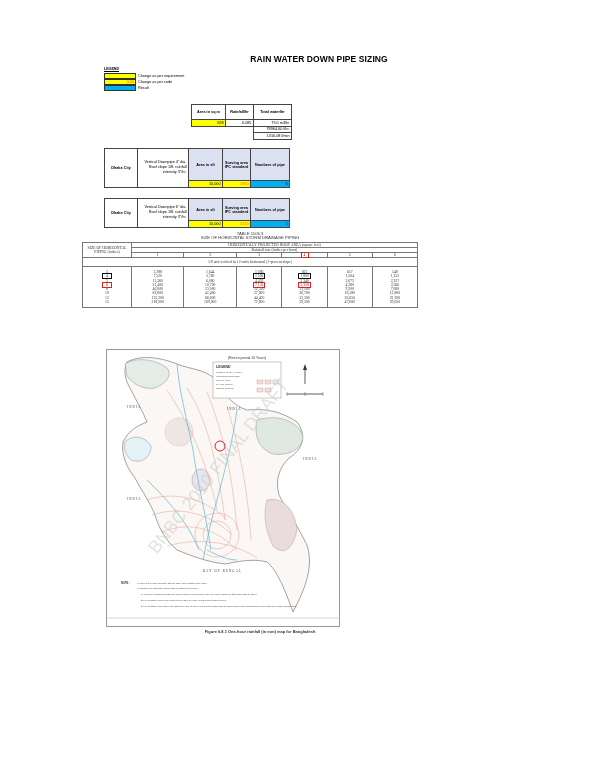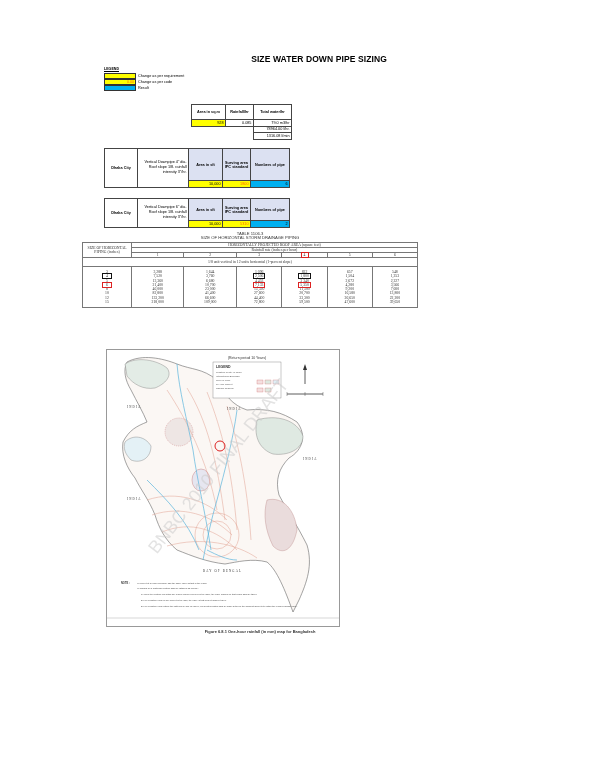--- a/index.html
+++ b/index.html
@@ -24,21 +24,21 @@
   table.pipe td { border-left: 0.5px solid #777; border-right: 0.5px solid #777; text-align: center; padding: 0; }
   table.pipe tr.line td { border-top: 0.5px solid #777; border-bottom: 0.5px solid #777; }
   .boxed-black { outline: 0.8px solid #111; outline-offset: 0.3px; }
   .boxed-red { outline: 0.8px solid #d22; outline-offset: 0.3px; }
   .map { left: 106px; top: 349px; width: 232px; height: 276px; border: 0.6px solid #999; background: #fff; overflow: hidden; }
   .caption { left: 100px; width: 320px; top: 629px; text-align: center; font-size: 4px; font-weight: bold; color: #333; }
 </style>
 </head>
 <body>
 
-<div class="abs title">SIZE WATER DOWN PIPE SIZING</div>
+<div class="abs title">RAIN WATER DOWN PIPE SIZING</div>
 
 <div class="abs legend-label">LEGEND</div>
 <div class="abs legend-row" style="top:73px;">
   <div class="legend-swatch yellow"></div>
   <span class="legend-text">Change as per requirement</span>
 </div>
 <div class="abs legend-row" style="top:79px;">
   <div class="legend-swatch yellow orange-text">0.00</div>
   <span class="legend-text">Change as per code</span>
 </div>

